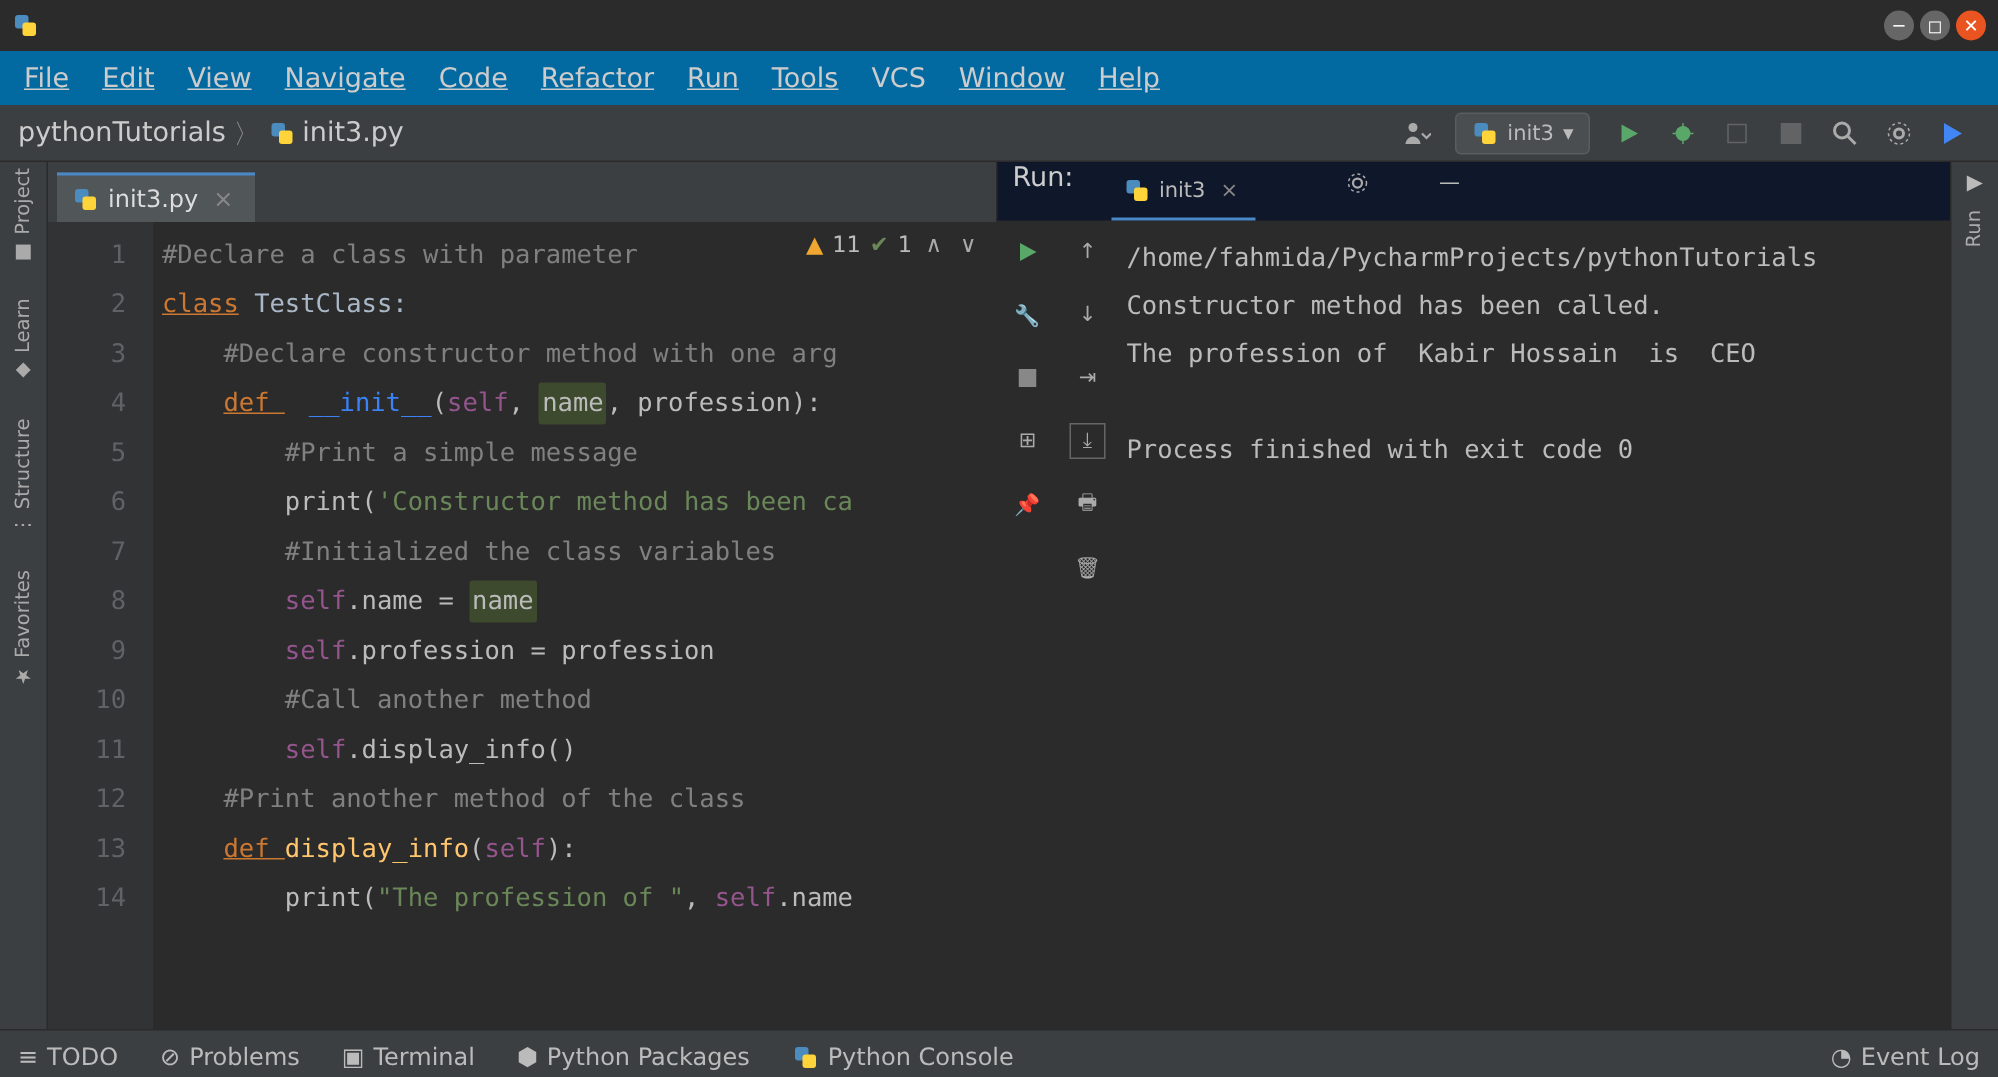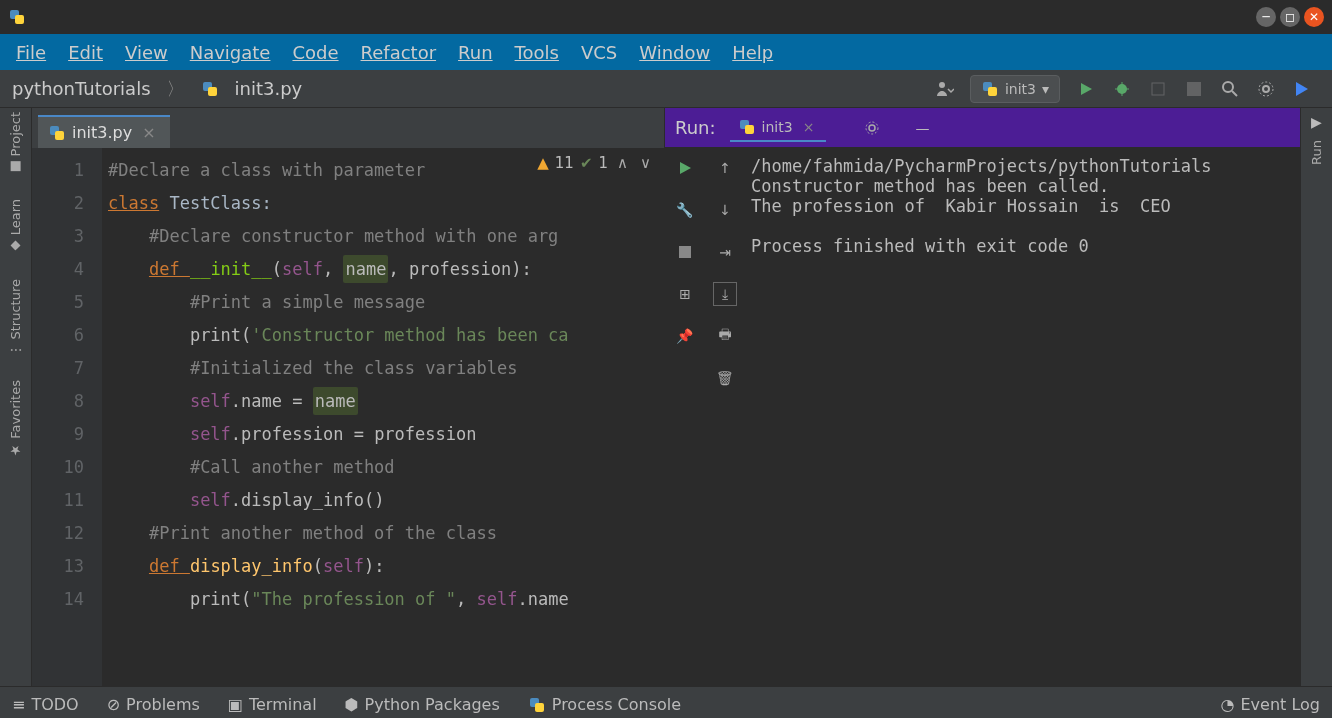--- a/index.html
+++ b/index.html
@@ -6,57 +6,57 @@
 body { width:1332px; height:718px; background:#3c3f41; font-family:"DejaVu Sans",sans-serif; font-size:14px; color:#bbb; overflow:hidden; position:relative; }
 .title-bar { height:34px; background:#2b2b2b; display:flex; align-items:center; padding:0 8px; }
 .title-bar .title { color:#ccc; font-size:16px; font-weight:600; }
 .title-bar .spacer { flex:1; }
 .win-btn { width:20px; height:20px; border-radius:50%; margin-left:4px; display:flex; align-items:center; justify-content:center; font-size:12px; color:#fff; }
 .win-min { background:#666; } .win-max { background:#666; } .win-close { background:#e95420; }
 .menu-bar { height:36px; background:#0369a1; display:flex; align-items:center; padding:0 6px; gap:2px; }
 .menu-item { padding:4px 10px; color:#ccc; font-size:18px; cursor:pointer; }
 .menu-item .ul { text-decoration:underline; }
 .toolbar-row { height:38px; background:#3c3f41; display:flex; align-items:center; padding:0 12px; border-bottom:1px solid #2b2b2b; }
-.breadcrumb { display:flex; align-items:center; gap:16px; font-size:18px; color:#ccc; }
+.breadcrumb { display:flex; align-items:center; gap:5px; font-size:18px; color:#ccc; }
 .bc-sep { color:#888; }
 .toolbar-row .spacer { flex:1; }
 .tb-icon { width:28px; height:28px; display:flex; align-items:center; justify-content:center; margin:0 4px; cursor:pointer; }
 .run-config { background:#4b4e50; border:1px solid #5a5d5f; border-radius:4px; padding:4px 10px; display:flex; align-items:center; gap:6px; margin:0 8px; }
 .main-area { display:flex; height:578px; }
 .left-rail { width:32px; background:#3c3f41; border-right:1px solid #2b2b2b; display:flex; flex-direction:column; align-items:center; padding-top:4px; gap:24px; }
 .rail-label { writing-mode:vertical-rl; transform:rotate(180deg); font-size:13px; color:#aaa; cursor:pointer; display:flex; align-items:center; gap:4px; }
 .editor-panel { width:632px; background:#2b2b2b; display:flex; flex-direction:column; }
 .tab-row { height:40px; background:#3c3f41; display:flex; align-items:flex-end; padding-left:6px; }
 .tab { background:#4b4e50; border-top:2px solid #4a88c7; padding:6px 10px; display:flex; align-items:center; gap:6px; color:#ddd; font-size:16px; }
 .tab.active { background:#515658; }
 .close-x { color:#888; cursor:pointer; padding:0 4px; }
 .editor-body { flex:1; display:flex; position:relative; overflow:hidden; }
 .gutter { width:70px; background:#313335; color:#606366; text-align:right; padding:6px 18px 0 0; font-family:"DejaVu Sans Mono",monospace; font-size:17px; line-height:33px; position:relative; }
 .code { flex:1; padding:6px 0 0 6px; font-family:"DejaVu Sans Mono",monospace; font-size:17px; line-height:33px; white-space:pre; overflow:hidden; }
 .k-comment { color:#808080; border-bottom:1px wavy #808080; }
 .k-keyword { color:#cc7832;text-decoration:underline; }
 .k-classname { color:#a9b7c6; }
 .k-fn { color:#ffc66d; }
 .k-self { color:#94558d; }
-.k-dunder { color:#84cc16; }
+.k-dunder { color:#3b82f6;margin-left:16px; }
 .k-str { color:#6a8759; }
 .hl-param { background:#3d4a2d; border-radius:2px; padding:4px 2px; }
 .insp-bar { position:absolute; top:4px; right:6px; display:flex; align-items:center; gap:6px; background:#2b2b2b; padding:2px 4px; font-size:15px; }
 .insp-warn { color:#f0a732; }
 .insp-ok { color:#6a8759; }
 .insp-nav { color:#aaa; cursor:pointer; padding:0 3px; }
 .crumbs { height:34px; background:#3c3f41; padding:4px 12px; font-size:18px; color:#ccc; display:flex; align-items:center; }
 .run-panel { flex:1; background:#2b2b2b; display:flex; flex-direction:column; border-left:1px solid #2b2b2b; }
-.run-header { height:40px; background:#4c1d95; display:flex; align-items:center; padding:0 10px; gap:14px; border-bottom:1px solid #2b2b2b; }
+.run-header { height:40px; background:#0f172a; display:flex; padding:0 10px; gap:25px; border-bottom:1px solid #2b2b2b; }
 .run-header .rtitle { font-size:18px; color:#ccc; }
 .run-tab { display:flex; align-items:center; gap:6px; padding:4px 8px; border-bottom:2px solid #4a88c7; }
 .run-body { flex:1; display:flex; }
 .run-col { width:40px; display:flex; flex-direction:column; align-items:center; padding-top:8px; gap:18px; }
 .run-col .ri { width:24px; height:24px; display:flex; align-items:center; justify-content:center; color:#aaa; cursor:pointer; }
-.console { flex:1; padding:8px 6px; font-family:"DejaVu Sans Mono",monospace; font-size:17px; line-height:20px; color:#bbb; white-space:pre; overflow:hidden; }
+.console { flex:1; padding:8px 6px; font-family:"DejaVu Sans Mono",monospace; font-size:17px; line-height:32px; color:#bbb; white-space:pre; overflow:hidden; }
 .right-rail { width:32px; background:#3c3f41; border-left:1px solid #2b2b2b; display:flex; flex-direction:column; align-items:center; padding-top:6px; }
 .bottom-bar { height:36px; background:#3c3f41; display:flex; align-items:center; padding:0 12px; gap:28px; border-top:1px solid #2b2b2b; }
 .bb-item { display:flex; align-items:center; gap:6px; color:#bbb; font-size:16px; cursor:pointer; }
 .bottom-bar .spacer { flex:1; }
 .py-badge { display:inline-block; width:18px; height:18px; position:relative; }
 .py-badge::before,.py-badge::after { content:""; position:absolute; width:9px; height:9px; border-radius:2px; }
 .py-badge::before { background:#4b8bbe; top:2px; left:2px; }
 .py-badge::after { background:#ffd43b; bottom:2px; right:2px; }
 svg { display:block; }
 </style>
@@ -260,17 +260,17 @@
   </div>
 </div>
 
 <div class="bottom-bar">
   <span class="bb-item">≡ <span>TODO</span></span>
   <span class="bb-item">⊘ <span>Problems</span></span>
   <span class="bb-item">▣ <span>Terminal</span></span>
   <span class="bb-item">⬢ <span>Python Packages</span></span>
   <span class="bb-item">
       <span class="py-badge"></span> 
-      <span>Process Console</span>
+      <span>Python Console</span>
     </span>
   <span class="spacer"></span>
   <span class="bb-item">◔ <span>Event Log</span></span>
 </div>
 
 </body></html>

